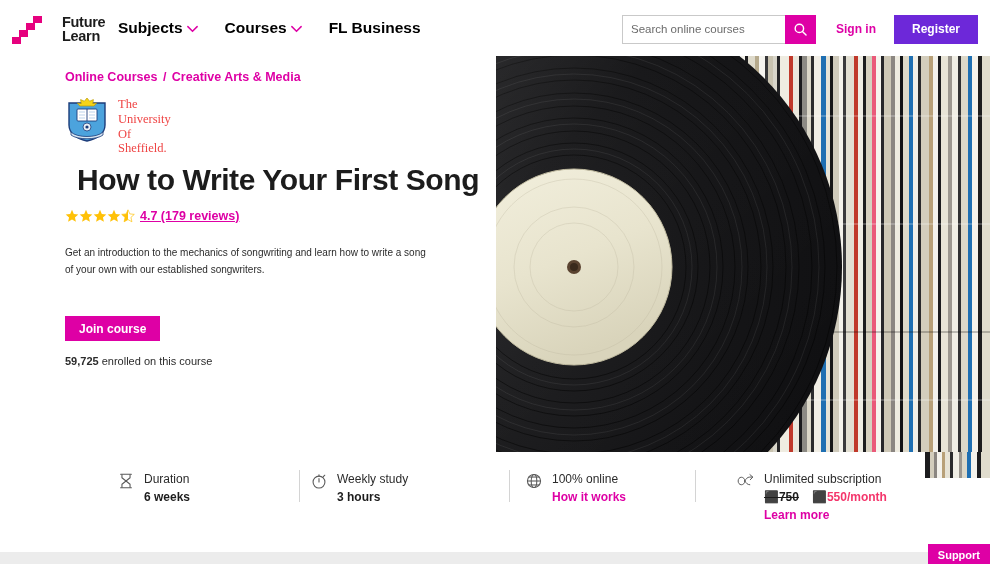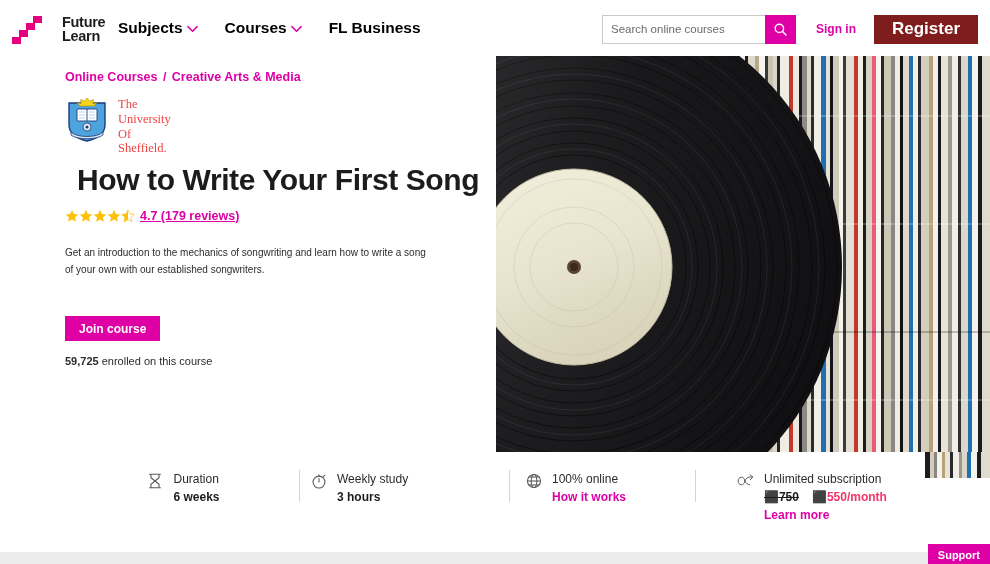--- a/index.html
+++ b/index.html
@@ -108,23 +108,23 @@
   .signin {
     margin-left: 20px;
     color: #de00a5;
     font-size: 12px;
     font-weight: 700;
     cursor: pointer;
     white-space: nowrap;
   }
   .register {
     margin-left: 18px;
-    background: #7f1d1d;
+    background: #6d28d9;
     color: #ffffff;
-    font-size: 17px;
+    font-size: 12px;
     font-weight: 700;
     border: none;
     height: 29px;
     padding: 0 18px;
     cursor: pointer;
     font-family: "Liberation Sans", sans-serif;
     white-space: nowrap;
   }
 
   
@@ -242,21 +242,21 @@
     display: flex;
     z-index: 20;
   }
   .stat {
     position: relative;
     display: flex;
     align-items: flex-start;
     gap: 9px;
     padding-top: 9px;
   }
-  .stat:nth-child(1) { width: 132px; margin-left: 117px; justify-content: center; }
+  .stat:nth-child(1) { width: 132px; margin-left: 117px; }
   .stat:nth-child(2) { width: 150px; margin-left: 61px; }
   .stat:nth-child(3) { width: 150px; margin-left: 65px; }
   .stat:nth-child(4) { width: 200px; margin-left: 62px; }
 
   .stat-div {
     position: absolute;
     width: 1px;
     height: 32px;
     background: #d4d4d4;
     top: 8px;

